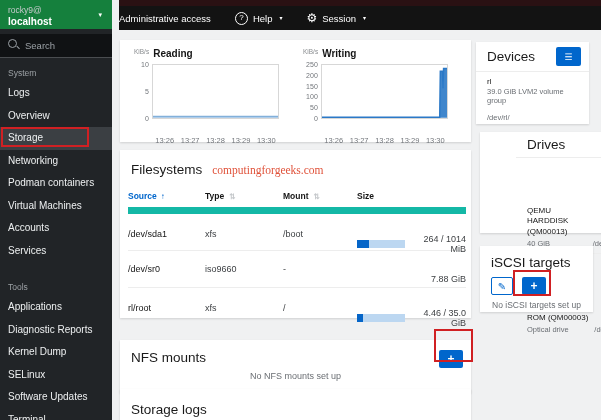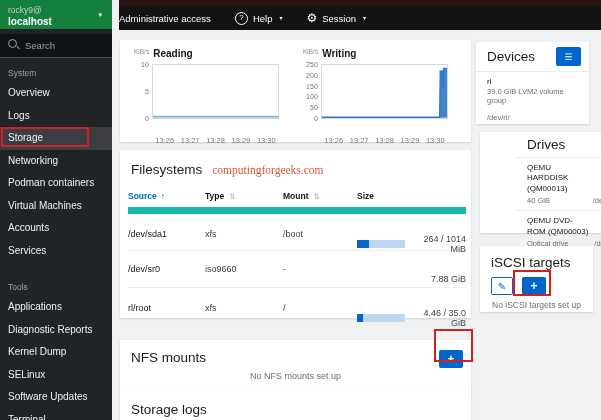--- a/index.html
+++ b/index.html
@@ -91,21 +91,21 @@
   .menu-btn{width:25px;height:19px;font-size:9px;}
   .plus-btn{width:24px;height:18px;font-size:12px;font-weight:bold;line-height:1;}
   .edit-btn{width:22px;height:18px;background:#fff;border:1px solid #0066cc;border-radius:2px;
     color:#0066cc;font-size:10px;display:flex;align-items:center;justify-content:center;cursor:pointer;}
   .dev-body{padding:5px 11px;}
   .dev-name{font-size:8px;color:#151515;}
   .dev-desc{font-size:7.5px;color:#6a6e73;margin-top:1px;}
   .dev-path{font-size:7.5px;color:#6a6e73;margin-top:8px;}
   .drive-item{padding:5px 8px 5px 11px;border-bottom:1px solid #ededed;}
   .drive-item:last-child{border-bottom:none;}
-  .drive-name{font-size:8px;color:#151515;line-height:1.3;width:62px;}
+  .drive-name{font-size:8px;color:#151515;line-height:1.3;width:62px;margin-top:43px;}
   .drive-meta{display:flex;justify-content:space-between;margin-top:2px;font-size:7.5px;color:#6a6e73;}
   .iscsi-body{padding:7px 11px 0 11px;}
   .iscsi-btns{display:flex;gap:9px;margin:6px 0 5px 0;}
   .iscsi-empty{font-size:8.5px;color:#6a6e73;text-align:center;margin-top:1px;}
   
   .annotation{position:absolute;border:2px solid #d02023;z-index:6;pointer-events:none;}
   #anno-storage{left:1px;top:127px;width:84px;height:16px;}
   #anno-nfs{left:434px;top:329px;width:35px;height:29px;}
   #anno-iscsi{left:513px;top:270px;width:34px;height:22px;}
 </style>
@@ -131,22 +131,22 @@
     <div class="mh-user">rocky9@</div>
     <div class="mh-host">localhost</div>
     <span class="mh-caret">▾</span>
   </div>
   <div class="search">
     <span class="mag"></span>
     <input type="text" placeholder="Search" style="">
   </div>
   <nav id="nav">
       <div class="nav-group-label">System</div>
+      <div class="nav-item">Logs</div>
       <div class="nav-item">Overview</div>
-      <div class="nav-item">Logs</div>
       <div class="nav-item selected">Storage</div>
       <div class="nav-item">Networking</div>
       <div class="nav-item">Podman containers</div>
       <div class="nav-item">Virtual Machines</div>
       <div class="nav-item">Accounts</div>
       <div class="nav-item">Services</div>
       <div class="nav-group-label gap">Tools</div>
       <div class="nav-item">Applications</div>
       <div class="nav-item">Diagnostic Reports</div>
       <div class="nav-item">Kernel Dump</div>

